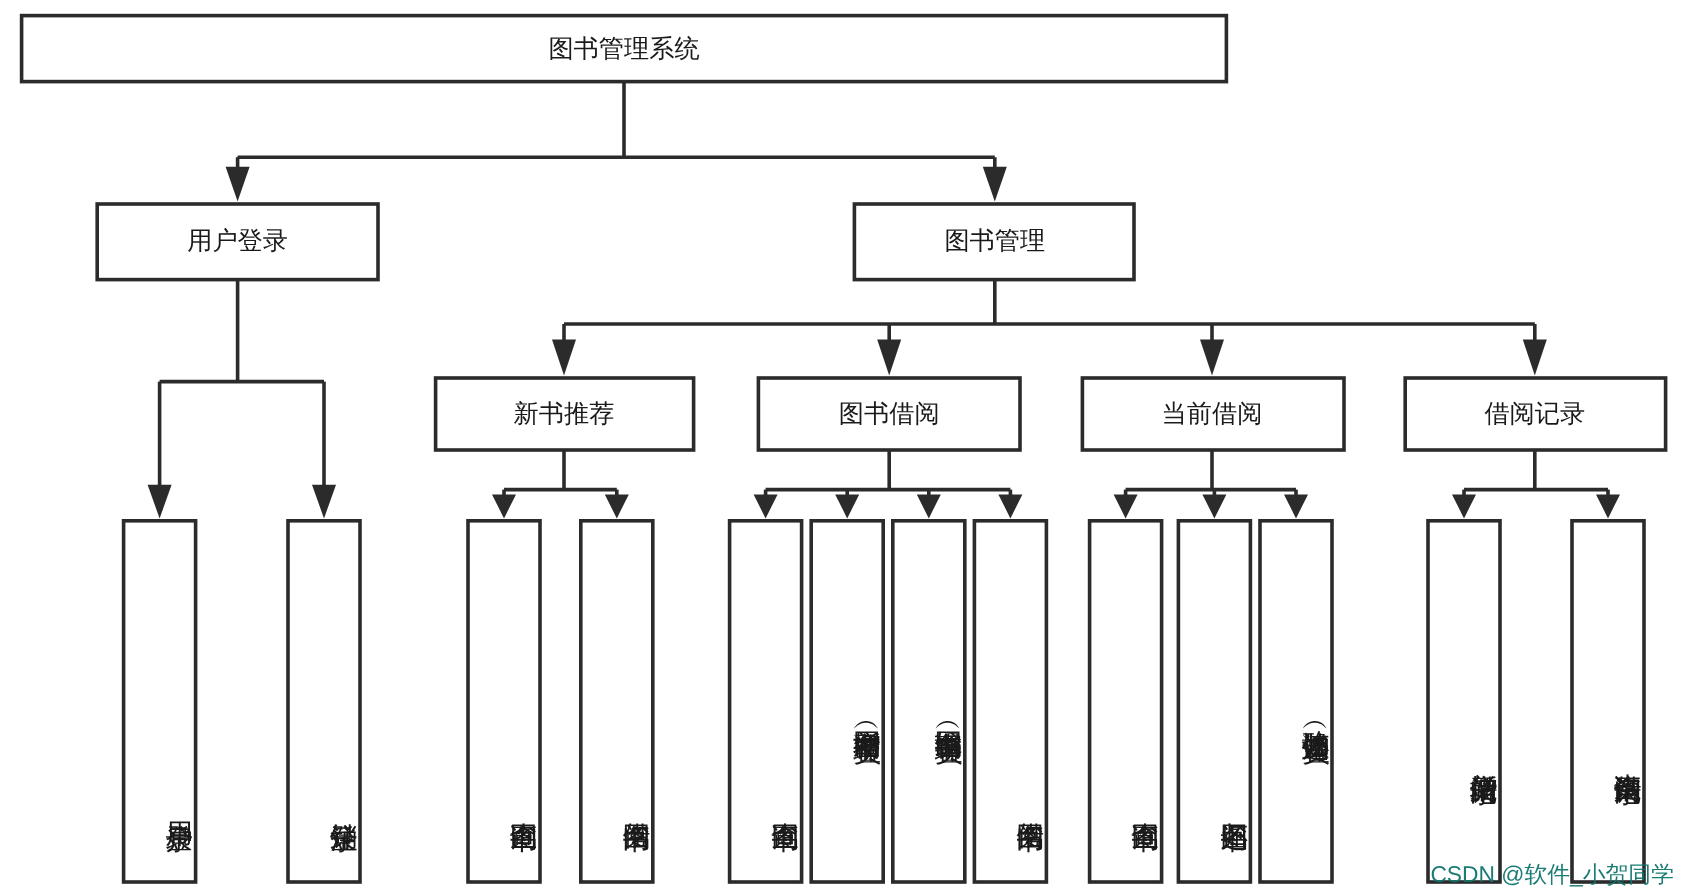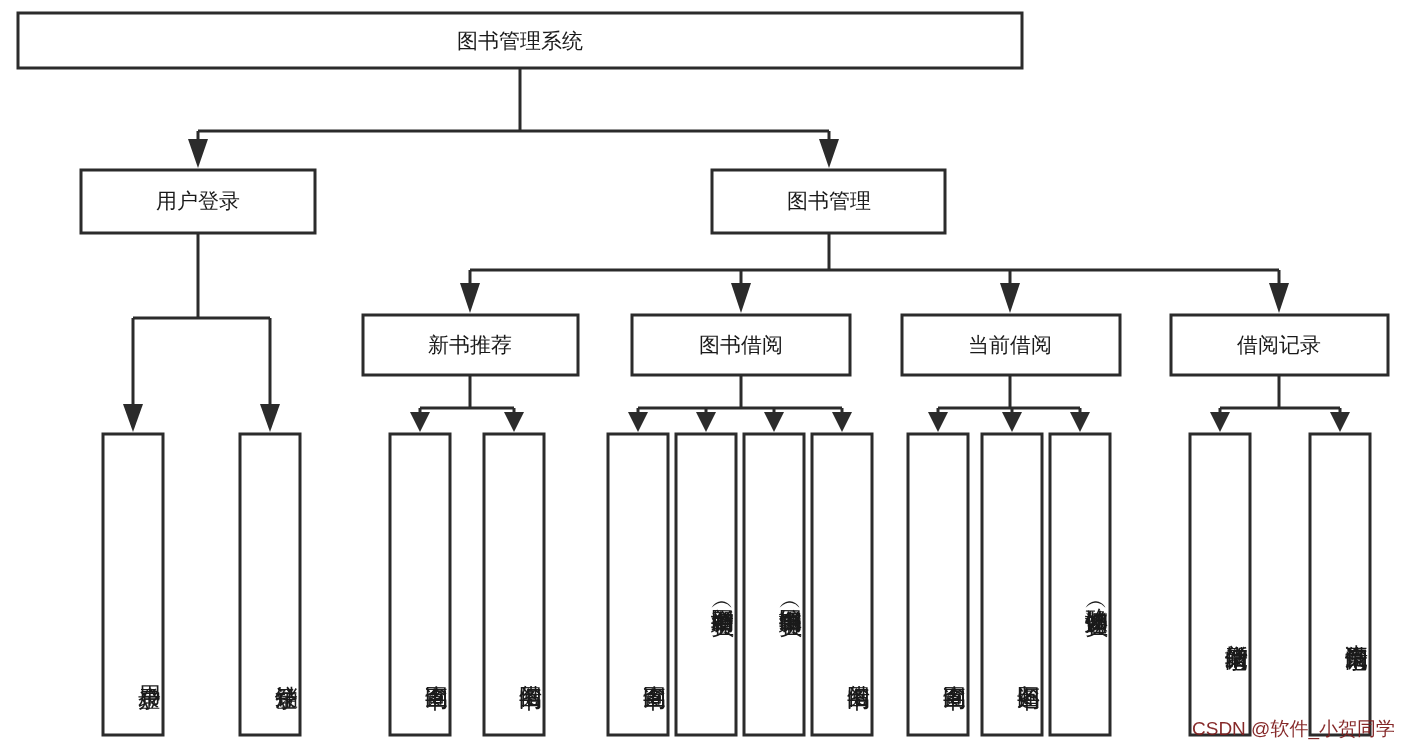--- a/index.html
+++ b/index.html
@@ -61,21 +61,21 @@
     align-items: flex-start;
     justify-content: center;
     text-align: center;
     white-space: nowrap;
     pointer-events: none;
   }
   .watermark {
     position: absolute;
     font-family: "Liberation Sans", "DejaVu Sans", sans-serif;
     font-size: 19px;
-    color: #7f1d1d;
+    color: #0f766e;
     white-space: nowrap;
     opacity: 0.95;
   }
 </style>
 </head>
 <body>
 
 <div id="diagram-root">
 
   <svg id="diagram-svg" viewBox="0 0 1405 747" xmlns="http://www.w3.org/2000/svg">

